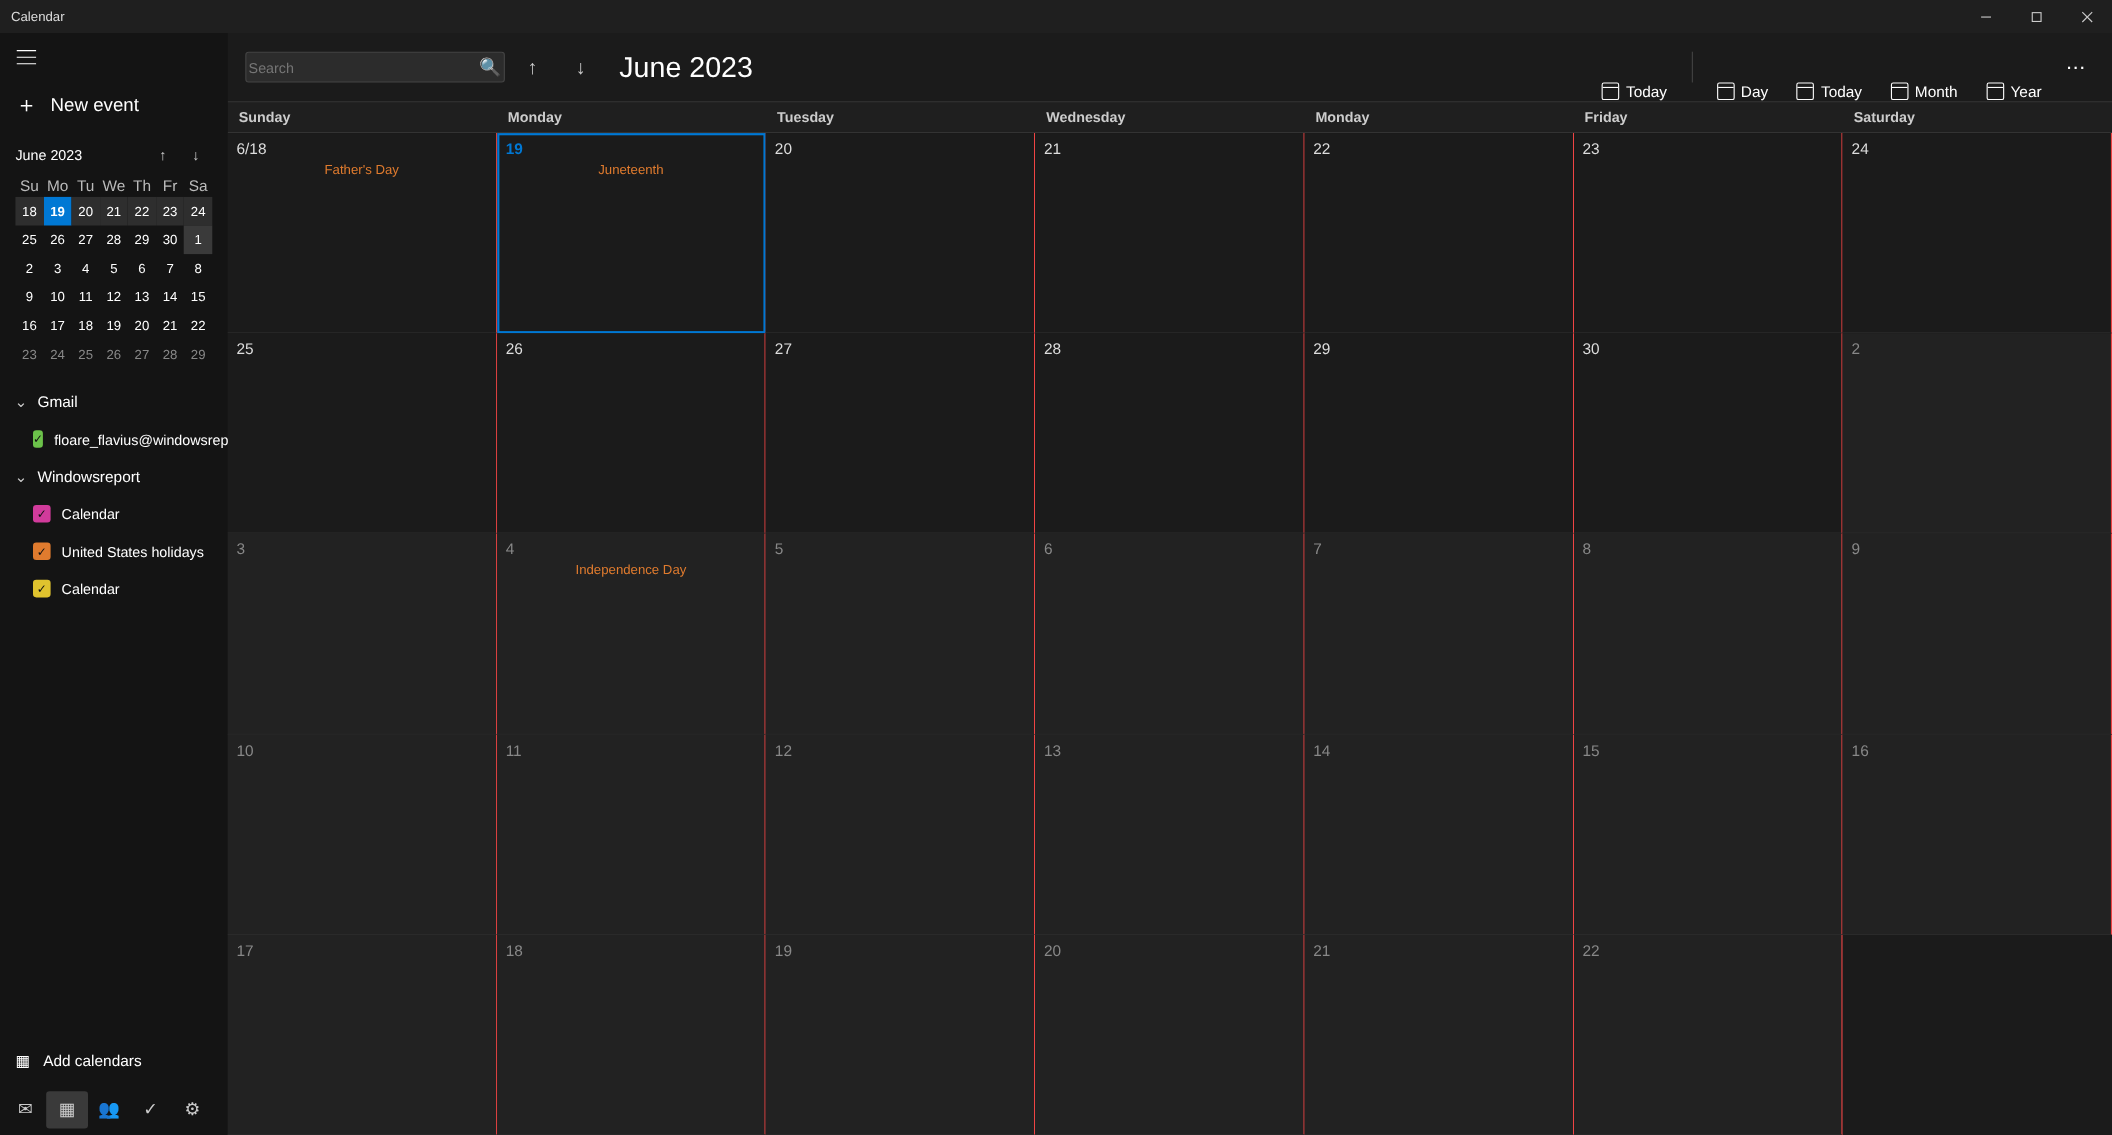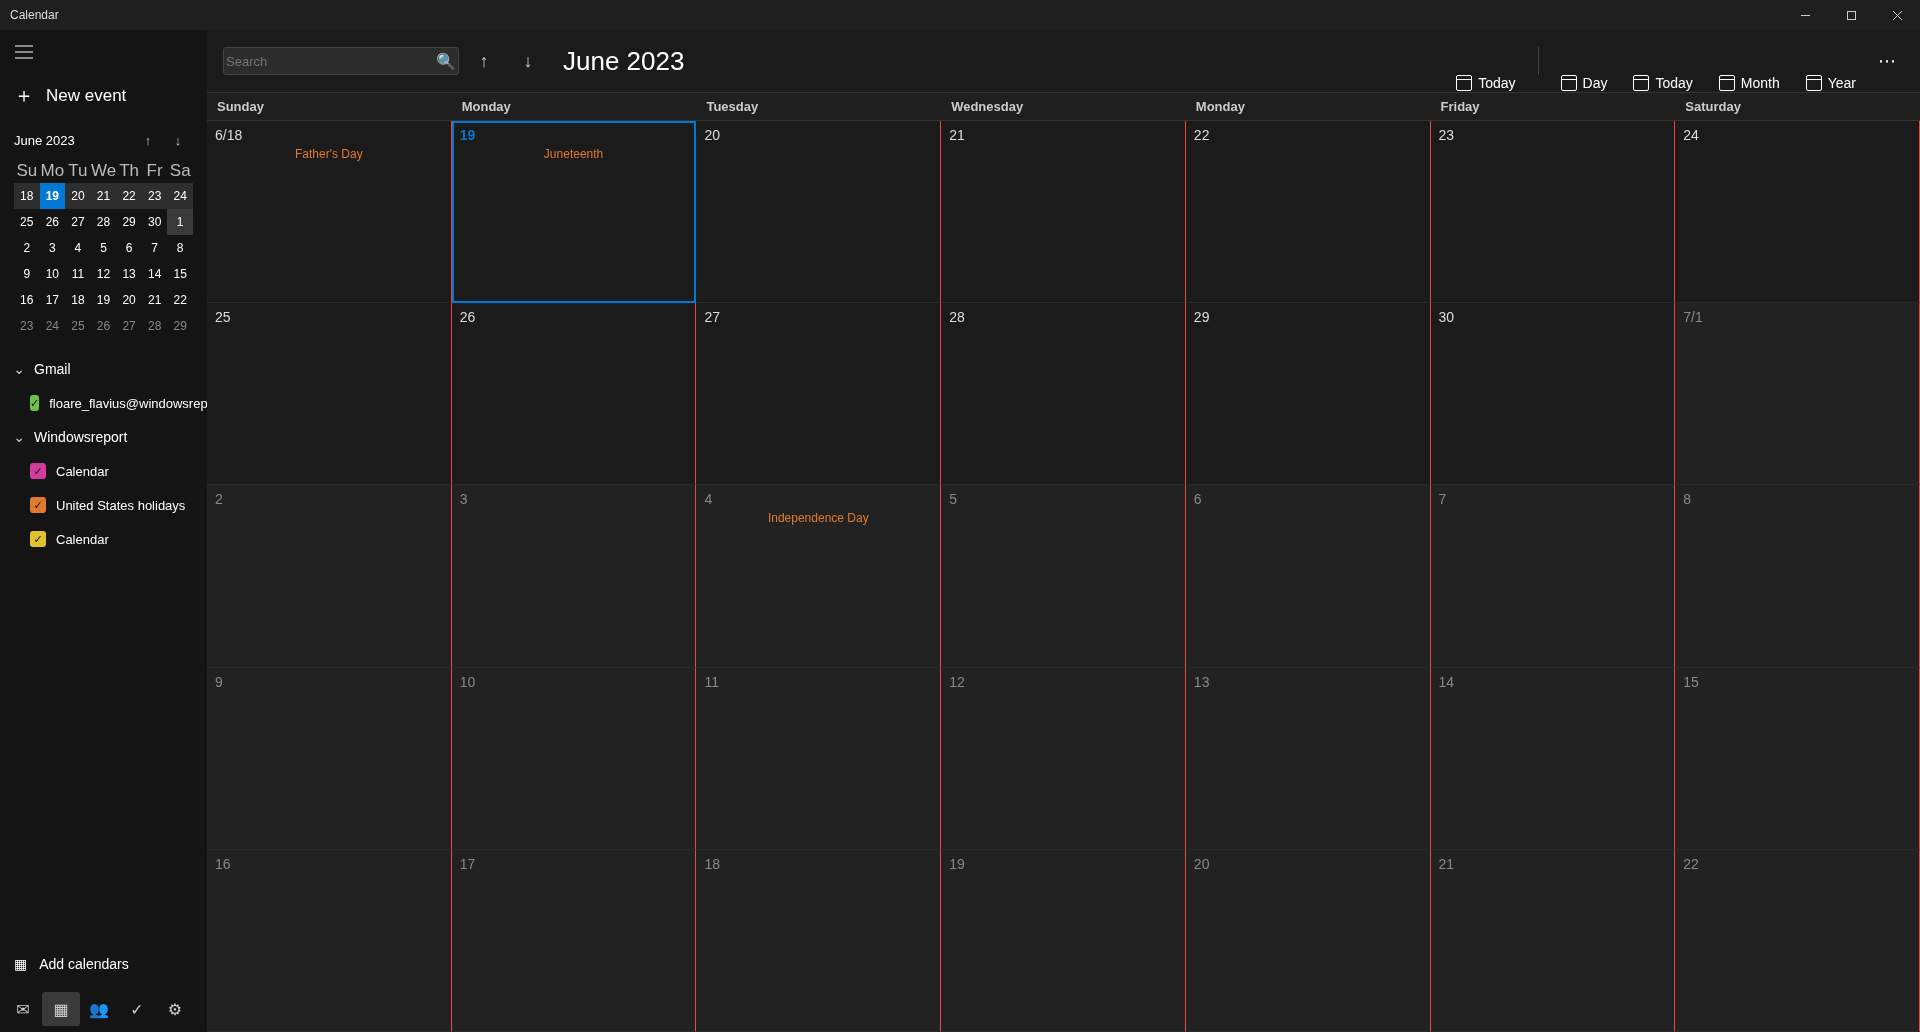--- a/index.html
+++ b/index.html
@@ -19,21 +19,21 @@
 .sidebar { width:207px; background:rgba(20,20,20,0.85); display:flex; flex-direction:column; position:relative; }
 .hamburger { width:40px; height:40px; display:flex; align-items:center; justify-content:center; margin:2px 0 0 4px; cursor:pointer; }
 .hamburger svg { stroke:#fff; }
 .new-event { display:flex; align-items:center; gap:12px; padding:10px 14px; font-size:17px; cursor:pointer; }
 .new-event .plus { font-size:20px; color:#fff; }
 
 .mini { padding:0 14px; margin-top:6px; }
 .mini-header { display:flex; align-items:center; font-size:13px; color:#fff; margin-bottom:6px; }
 .mini-header-label { flex:1; }
 .mini-nav { width:30px; height:30px; display:flex; align-items:center; justify-content:center; cursor:pointer; color:#ccc; }
-.mini-dow { display:grid; grid-template-columns:repeat(7,1fr); font-size:17px; color:#bbb; text-align:center; margin-bottom:2px;}
+.mini-dow { display:grid; grid-template-columns:repeat(7,1fr); font-size:14px; color:#bbb; text-align:center; margin-bottom:2px;}
 .mini-grid { display:grid; grid-template-columns:repeat(7,1fr); grid-auto-rows:26px; font-size:12px; }
 .mini-cell { display:flex; align-items:center; justify-content:center; color:#fff; cursor:pointer; }
 .mini-cell.dim { color:#888; }
 .mini-cell.wk-hl { background:#2e2e2e; }
 .mini-cell.today { background:#0078d4; color:#fff; font-weight:600; }
 .mini-cell.firstnext { background:#3a3a3a; }
 
 .accounts { margin-top:14px; display:flex; flex-direction:column; gap:2px; overflow-y:auto; }
 .acct-head { display:flex; align-items:center; gap:8px; padding:8px 12px; font-size:14px; cursor:pointer; }
 .acct-head .chev { width:14px; display:flex; justify-content:center; color:#ccc; }
@@ -297,23 +297,20 @@
         <div class="cell">
           <div class="daynum">28</div>
         </div>
         <div class="cell">
           <div class="daynum">29</div>
         </div>
         <div class="cell">
           <div class="daynum">30</div>
         </div>
         <div class="cell othermonth">
-          <div class="daynum">7/1</div>
-        </div>
-        <div class="cell othermonth">
           <div class="daynum">2</div>
         </div>
         <div class="cell othermonth">
           <div class="daynum">3</div>
         </div>
         <div class="cell othermonth">
           <div class="daynum">4</div>
           <div class="evt">Independence Day</div>
         </div>
         <div class="cell othermonth">

